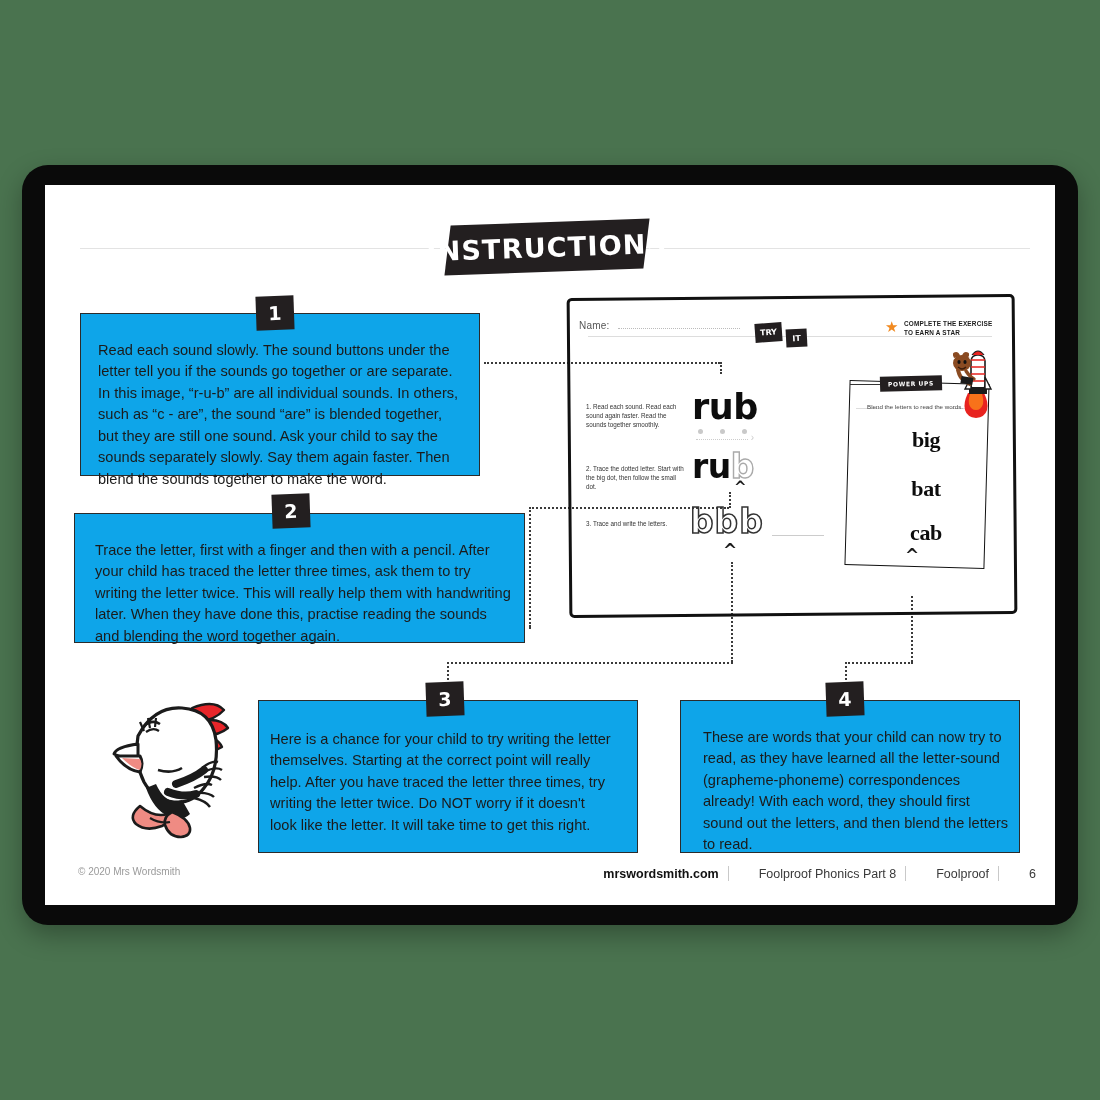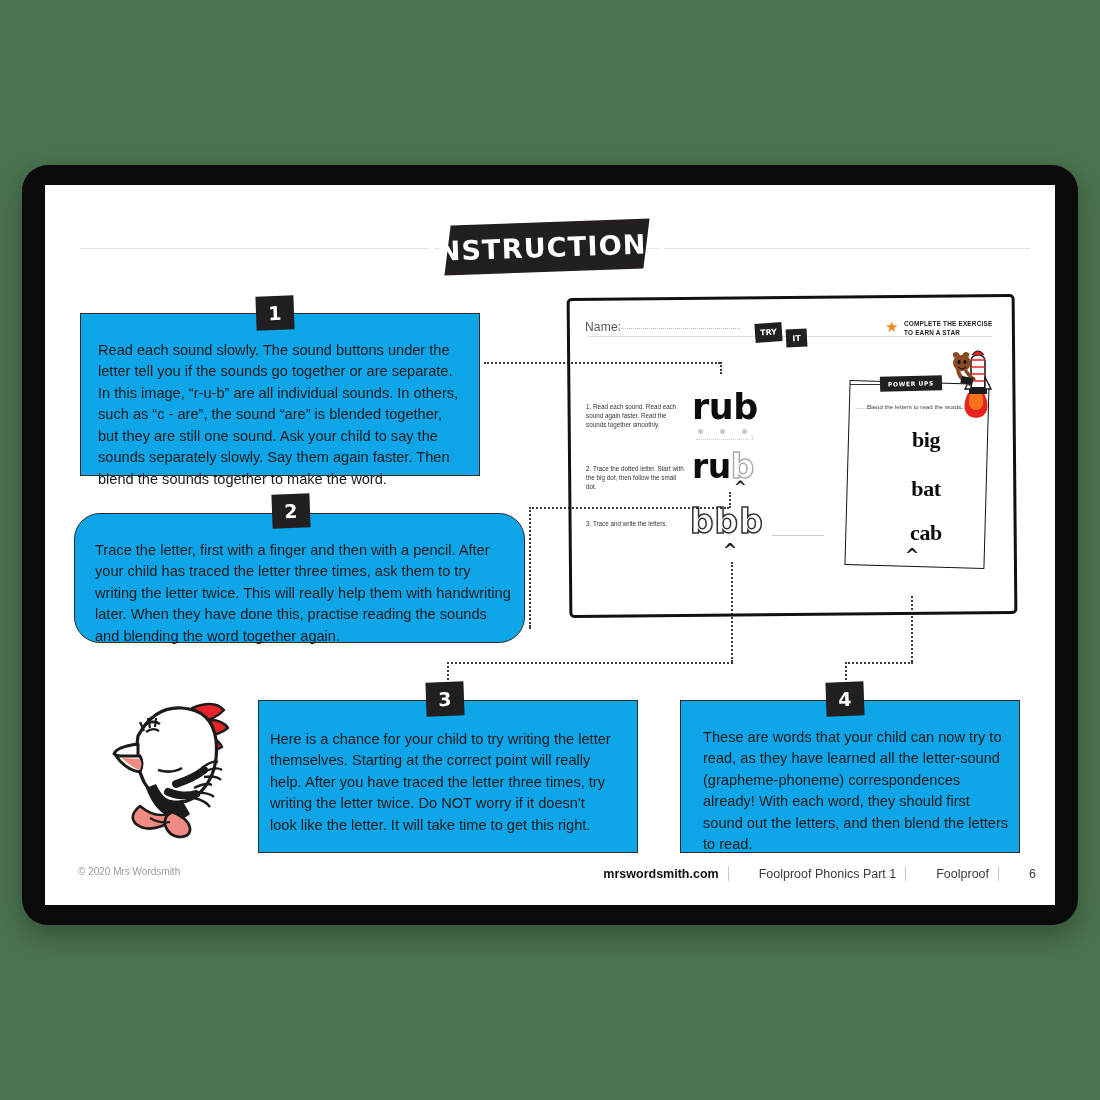--- a/index.html
+++ b/index.html
@@ -91,21 +91,21 @@
     font-size: 19px;
     font-family: "DejaVu Sans", sans-serif;
     transform: rotate(-2deg);
     z-index: 6;
   }
 
   #box1 { left: 80px;  top: 313px; width: 400px; height: 163px; }
   #box1 .body { position:absolute; left:17px; top:26px; width: 366px; }
   #tag1 { left: 256px; top: 296px; }
 
-  #box2 { left: 74px;  top: 513px; width: 451px; height: 130px; border-radius: 26px; }
+  #box2 { left: 74px;  top: 513px; width: 451px; height: 130px; }
   #box2 .body { position:absolute; left:20px; top:26px; width: 416px; }
   #tag2 { left: 272px; top: 494px; }
 
   #box3 { left: 258px; top: 700px; width: 380px; height: 153px; }
   #box3 .body { position:absolute; left:11px; top:28px; width: 344px; }
   #tag3 { left: 426px; top: 682px; }
 
   #box4 { left: 680px; top: 700px; width: 340px; height: 153px; }
   #box4 .body { position:absolute; left:22px; top:26px; width: 306px; }
   #tag4 { left: 826px; top: 682px; }
@@ -121,22 +121,22 @@
   #ws-border {
     position: absolute;
     left: 8px; top: 4px;
     width: 448px; height: 320px;
     border: 3px solid #111;
     border-radius: 5px;
     transform: rotate(-0.5deg);
     box-sizing: border-box;
   }
   #ws-name-label {
-    position: absolute; left: 25px; top: 28px;
-    font-size: 12px; color: #555; letter-spacing: .2px;
+    position: absolute; left: 19px; top: 28px;
+    font-size: 10px; color: #555; letter-spacing: .2px;
   }
   #ws-name-line {
     position: absolute; left: 58px; top: 36px; width: 122px;
     border-bottom: 1px dotted #bbb;
   }
   #ws-head-rule {
     position: absolute; left: 28px; top: 44px; width: 404px; height: 1px;
     background: #ddd;
   }
   .tryit {
@@ -423,18 +423,18 @@
     <path d="M40 118 q-12 10 -4 18 q10 8 26 2 q10 -5 6 -12 q-14 4 -28 -8 z" fill="#ef8b83" stroke="#1b1b1b" stroke-width="2.6" stroke-linejoin="round"></path>
     <path d="M72 124 q16 6 18 16 q1 8 -9 9 q-12 0 -16 -12 q-2 -8 7 -13 z" fill="#ef8b83" stroke="#1b1b1b" stroke-width="2.6" stroke-linejoin="round"></path>
     <path d="M50 130 q10 6 20 4" stroke="#1b1b1b" stroke-width="2.2" fill="none"></path>
   </svg>
 </div>
 
 <div id="footer-left">© 2020 Mrs Wordsmith</div>
 <div id="footer-right">
   <span class="seg first">mrswordsmith.com</span>
   <span class="divider"></span>
-  <span class="seg">Foolproof Phonics Part 1</span>
+  <span class="seg">Foolproof Phonics Part 8</span>
   <span class="divider"></span>
   <span class="seg">Foolproof</span>
   <span class="divider"></span>
   <span class="seg">6</span>
 </div>
 
 </body></html>

